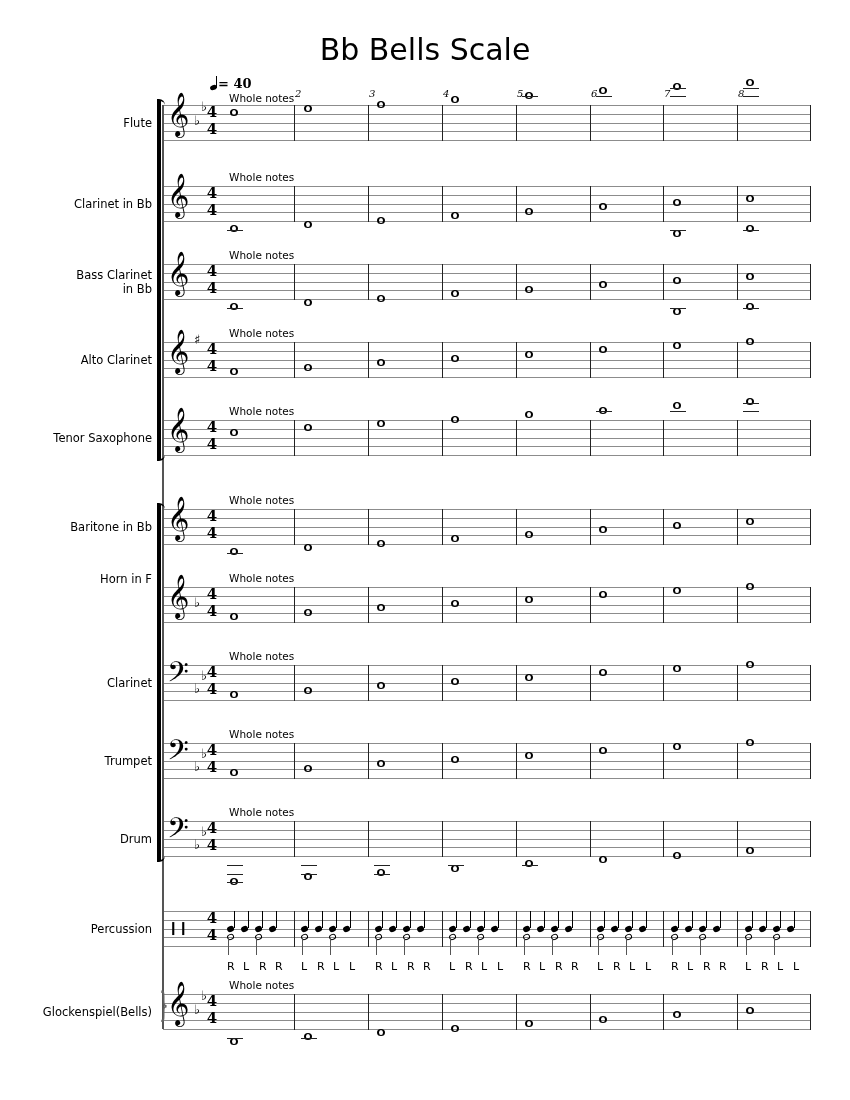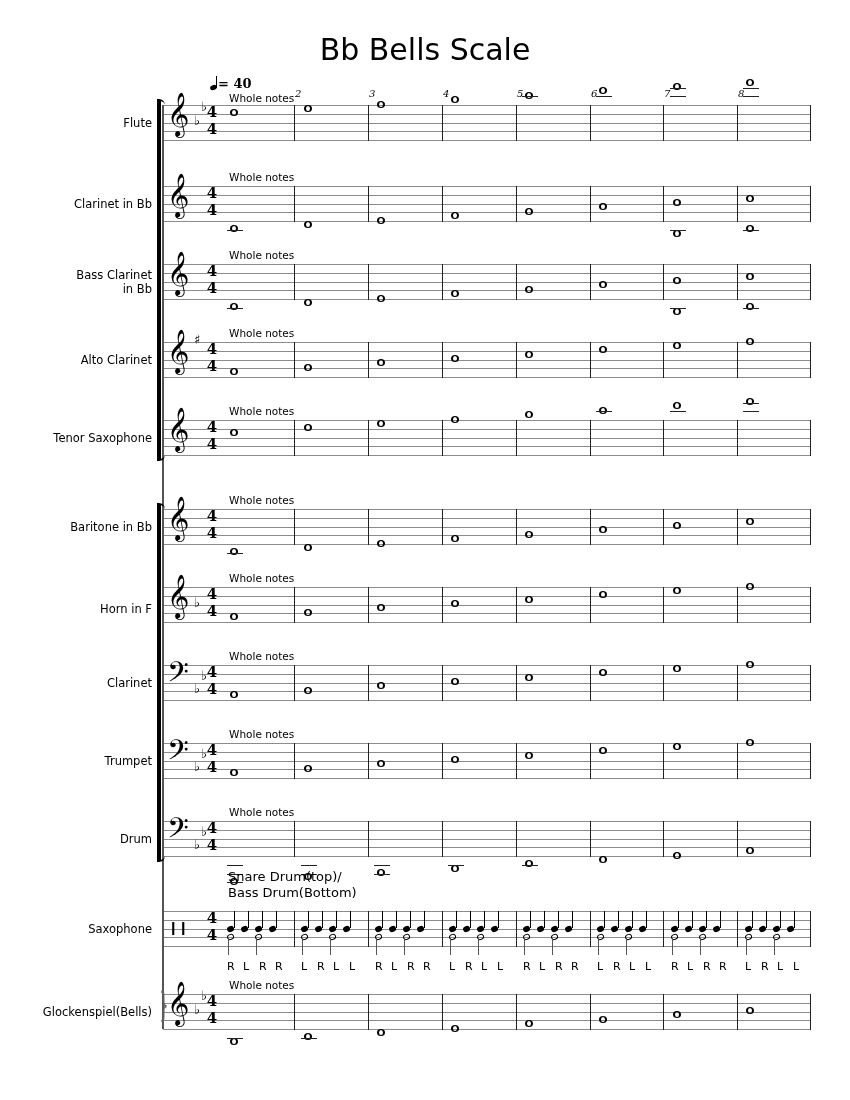--- a/index.html
+++ b/index.html
@@ -10,21 +10,21 @@
   .tempo .qnote::before { content: ""; position: absolute; left: 0; bottom: 0; width: 7px; height: 5px; background: #000; border-radius: 50%; transform: rotate(-20deg); }
   .tempo .qnote::after { content: ""; position: absolute; left: 6px; bottom: 2px; width: 1px; height: 12px; background: #000; }
   .measure-num { position: absolute; font-family: "DejaVu Serif", serif; font-style: italic; font-size: 10px; }
   .inst-name { position: absolute; right: 698px; font-size: 11.5px; text-align: right; line-height: 14px; white-space: nowrap; }
   .staff { position: absolute; left: 163px; width: 648px; }
   .staff-line { position: absolute; left: 0; width: 648px; height: 1px; background: #8c8c8c; }
   .barline { position: absolute; width: 1.3px; background: #222; }
   .clef { position: absolute; font-family: "DejaVu Sans", sans-serif; line-height: 1; }
   .keysig { position: absolute; font-family: "DejaVu Sans", sans-serif; font-size: 13px; line-height: 1; }
   .timesig { position: absolute; font-family: "DejaVu Serif", serif; font-weight: bold; font-size: 15px; line-height: 10px; width: 12px; text-align: center; }
-  .expr { position: absolute; font-size: 10.5px; }
+  .expr { position: absolute; font-size: 10.5px; text-align: right; }
   .note { position: absolute; width: 10px; height: 7px; }
   .note .head { position: absolute; left: 0; top: 0; width: 8px; height: 5px; border: 1.6px solid #000; border-left-width: 2.2px; border-right-width: 2.2px; border-radius: 50%; box-sizing: content-box; transform: translate(-1px,-1px); width: 4px; }
   .ledger { position: absolute; height: 1px; background: #222; width: 16px; }
   .brace-bracket { position: absolute; width: 4px; background: #000; }
   .bracket-tip { position: absolute; width: 8px; height: 4px; border-top: 2px solid #000; }
   .system-line { position: absolute; left: 162px; width: 1.5px; background: #555; }
   .perc-clef { position: absolute; font-weight: bold; font-size: 16px; letter-spacing: -1px; }
   .perc-note { position: absolute; }
   .sticking { position: absolute; font-size: 11px; }
   .glock-brace { position: absolute; font-size: 30px; color: #666; }
@@ -556,24 +556,20 @@
         <div class="barline" style="left: 279px; top: 0px; height: 36px;"></div>
         <div class="barline" style="left: 353px; top: 0px; height: 36px;"></div>
         <div class="barline" style="left: 427px; top: 0px; height: 36px;"></div>
         <div class="barline" style="left: 500px; top: 0px; height: 36px;"></div>
         <div class="barline" style="left: 574px; top: 0px; height: 36px;"></div>
         <div class="barline" style="left: 647px; top: 0px; height: 36px;"></div>
         <div class="perc-clef" style="left: 5px; top: 9px; font-size: 13px;">❙❙</div>
         <div class="timesig" style="left: 43px; top: 2px;">
           <div style="height: 9px;">4</div>
           <div style="margin-top: 8px;">4</div>
-        </div>
-        <div class="expr" style="left: 65px; top: -42px; font-size: 13px; line-height: 16px;">
-          <div>Snare Drum(top)/</div>
-          <div>Bass Drum(Bottom)</div>
         </div>
         <div class="perc-note" style="left: 64px; top: 14.5px; width: 7px; height: 5.5px; background: rgb(0, 0, 0); border-radius: 50%; transform: rotate(-20deg);"></div>
         <div class="perc-note" style="left: 70.5px; top: -0.5px; width: 1px; height: 17px; background: rgb(0, 0, 0);"></div>
         <div class="perc-note" style="left: 78px; top: 14.5px; width: 7px; height: 5.5px; background: rgb(0, 0, 0); border-radius: 50%; transform: rotate(-20deg);"></div>
         <div class="perc-note" style="left: 84.5px; top: -0.5px; width: 1px; height: 17px; background: rgb(0, 0, 0);"></div>
         <div class="perc-note" style="left: 92px; top: 14.5px; width: 7px; height: 5.5px; background: rgb(0, 0, 0); border-radius: 50%; transform: rotate(-20deg);"></div>
         <div class="perc-note" style="left: 98.5px; top: -0.5px; width: 1px; height: 17px; background: rgb(0, 0, 0);"></div>
         <div class="perc-note" style="left: 106px; top: 14.5px; width: 7px; height: 5.5px; background: rgb(0, 0, 0); border-radius: 50%; transform: rotate(-20deg);"></div>
         <div class="perc-note" style="left: 112.5px; top: -0.5px; width: 1px; height: 17px; background: rgb(0, 0, 0);"></div>
         <div class="perc-note" style="left: 64px; top: 23.25px; width: 5px; height: 3.5px; border: 1.2px solid rgb(0, 0, 0); border-radius: 50%; transform: rotate(-20deg);"></div>
@@ -756,20 +752,20 @@
     <div class="bracket-tip" style="left: 157px; top: 856px; border-top: none; border-bottom: 2px solid rgb(0, 0, 0); border-radius: 0px 0px 6px;"></div>
     <div class="inst-name" style="top: 115.5px;">Flute</div>
     <div class="inst-name" style="top: 196.5px;">Clarinet in Bb</div>
     <div class="inst-name" style="top: 267.5px;">
       <div>Bass Clarinet</div>
       <div>in Bb</div>
     </div>
     <div class="inst-name" style="top: 352.5px;">Alto Clarinet</div>
     <div class="inst-name" style="top: 430.5px;">Tenor Saxophone</div>
     <div class="inst-name" style="top: 519.5px;">Baritone in Bb</div>
-    <div class="inst-name" style="top: 602px;">Horn in F</div>
+    <div class="inst-name" style="top: 572px;">Horn in F</div>
     <div class="inst-name" style="top: 675.5px;">Clarinet</div>
     <div class="inst-name" style="top: 753.5px;">Trumpet</div>
     <div class="inst-name" style="top: 831.5px;">Drum</div>
-    <div class="inst-name" style="top: 921.5px;">Saxophone</div>
+    <div class="inst-name" style="top: 921.5px;">Percussion</div>
     <div class="inst-name" style="top: 1004.5px;">Glockenspiel(Bells)</div>
     <div class="glock-brace" style="left: 153px; top: 988px; font-size: 34px; transform: scaleX(0.4) rotate(180deg);">{</div>
   </div>
 
 </body></html>

